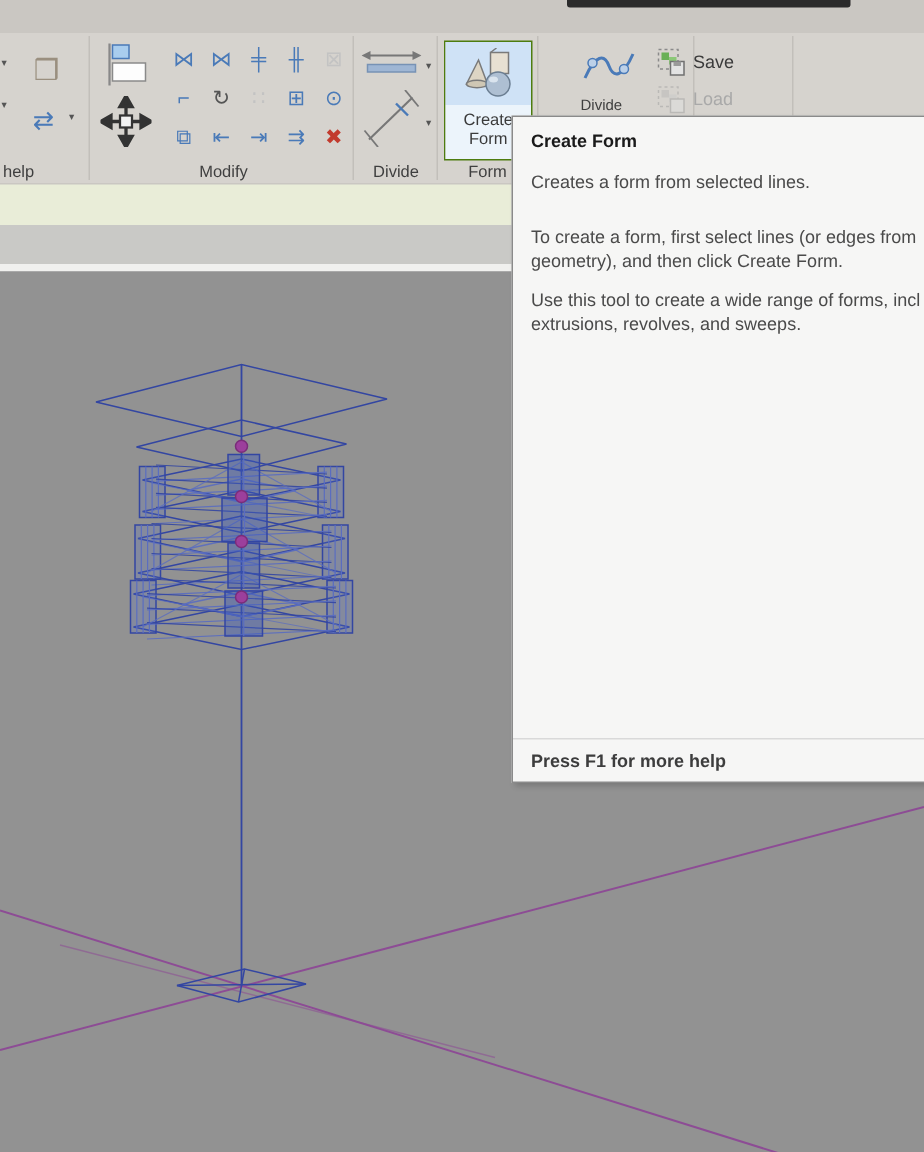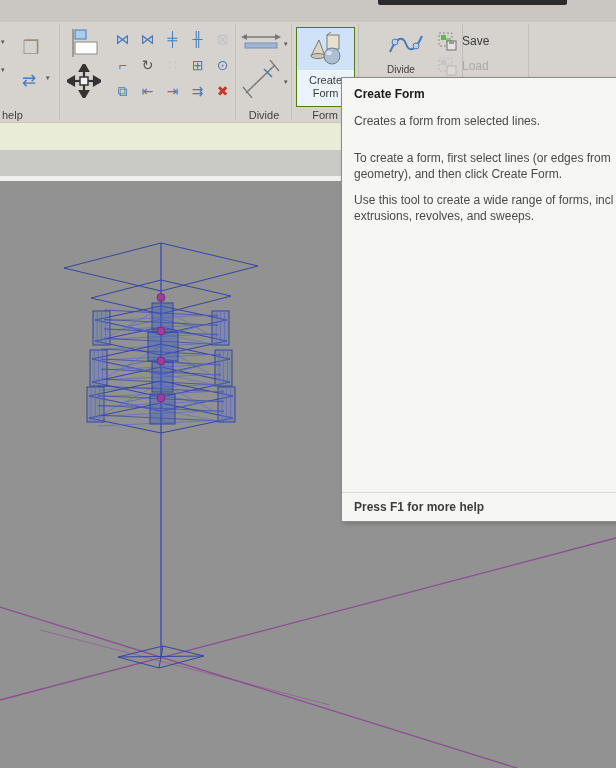--- a/index.html
+++ b/index.html
@@ -107,20 +107,21 @@
         <div class="cell" style="color: rgb(85, 85, 85);">↻</div>
         <div class="cell" style="color: rgb(195, 195, 195);">∷</div>
         <div class="cell" style="color: rgb(74, 122, 184);">⊞</div>
         <div class="cell" style="color: rgb(74, 122, 184);">⊙</div>
         <div class="cell" style="color: rgb(74, 122, 184);">⧉</div>
         <div class="cell" style="color: rgb(74, 122, 184);">⇤</div>
         <div class="cell" style="color: rgb(74, 122, 184);">⇥</div>
         <div class="cell" style="color: rgb(74, 122, 184);">⇉</div>
         <div class="cell" style="color: rgb(194, 59, 46);">✖</div>
       </div>
+    <div class="plabel" style="left:62px;width:174px">Modify</div>
 
     <div class="ribbtn" style="left:240px;top:6px;width:42px;height:26px">
       <svg width="40" height="22" viewBox="0 0 40 22">
         <line x1="3" y1="7" x2="37" y2="7" stroke="#777" stroke-width="1.4"></line>
         <polygon points="0,7 6,4 6,10" fill="#777"></polygon>
           <polygon points="40,7 34,4 34,10" fill="#777"></polygon>
         <rect x="4" y="13" width="32" height="5" fill="#9fb6d4" stroke="#7792b5"></rect>
       </svg>
     </div>
     <div class="ddarrow" style="left:284px;top:18px">▾</div>

